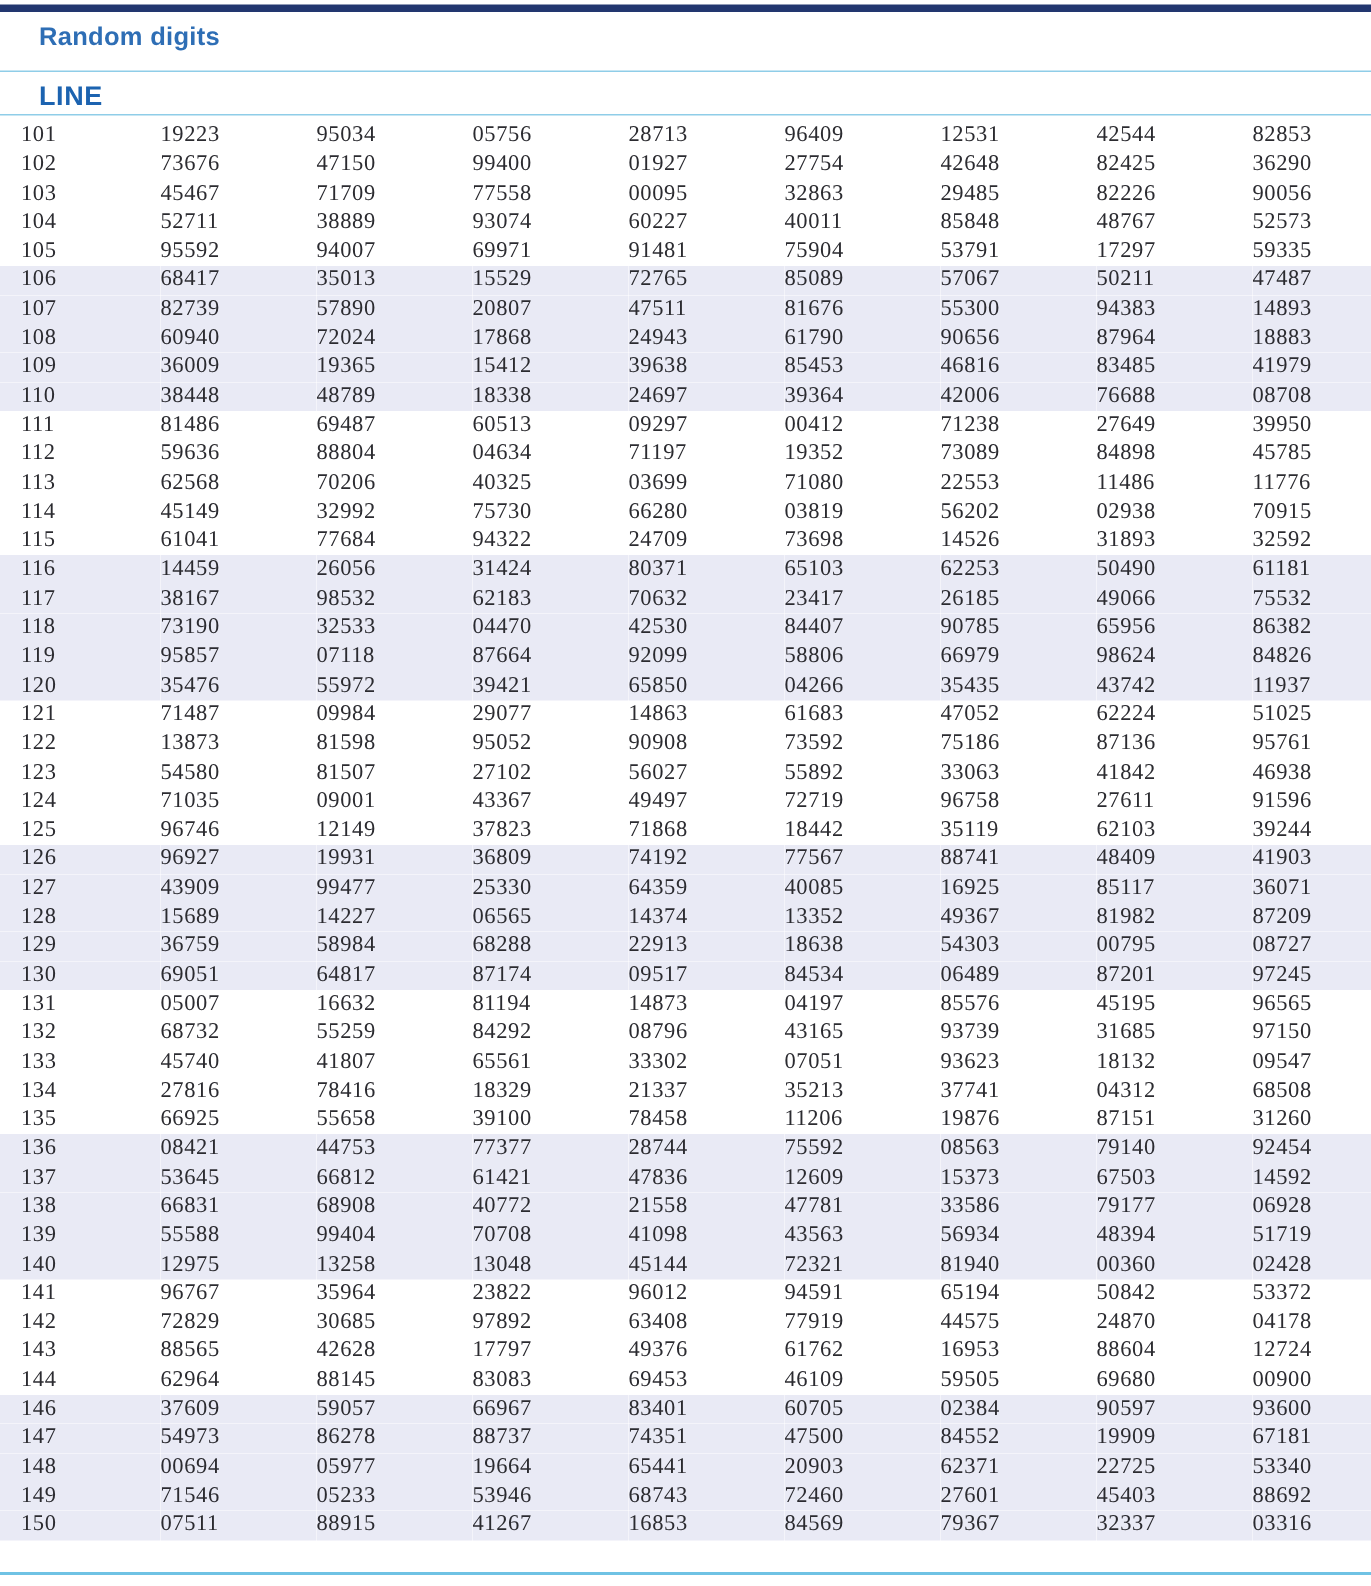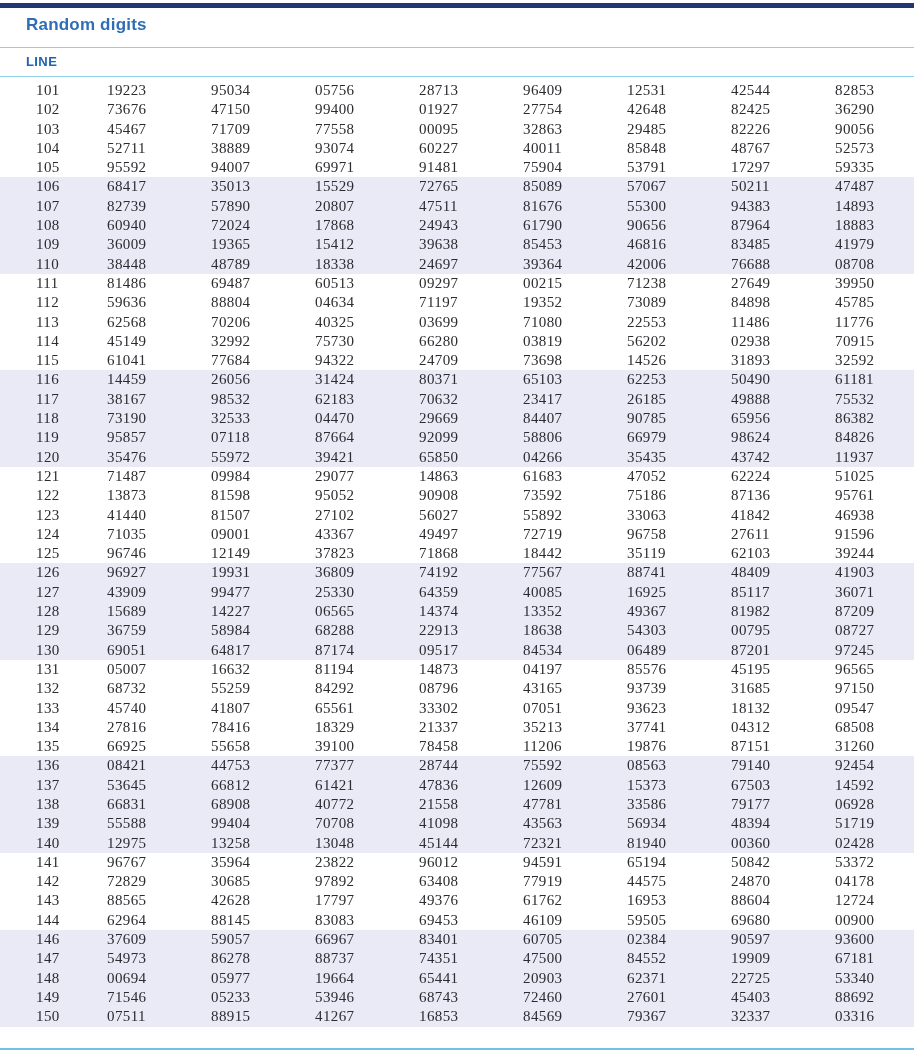--- a/index.html
+++ b/index.html
@@ -34,41 +34,41 @@
   }
   .rule{
     position:absolute;left:0;width:914px;height:1px;
     background:var(--rule,#8fcde8);
   }
   .rule-under-title{top:47px;}
   .rule-under-line{top:76px;}
   .line-header{
     position:absolute;top:54px;left:26px;
     font-family:"Liberation Sans", sans-serif;
-    font-size:13px;font-weight:bold;
+    font-size:18px;font-weight:bold;
     color:var(--line-header-text,#1c63b0);
     letter-spacing:0.4px;
   }
   table.digits{
     position:absolute;top:81px;left:0;
     width:914px;
     border-collapse:collapse;
     table-layout:fixed;
   }
   table.digits td{
     height:19.3px;
     padding:0;
     font-size:15px;
     line-height:19.3px;
     color:var(--digit-text,#2b2b30);
     letter-spacing:0.4px;
     white-space:nowrap;
     overflow:hidden;
   }
-  table.digits td.line{padding-left:36px;}
+  table.digits td.line{padding-left:14px;}
   table.digits tr.shaded{background:var(--row-band,#e9eaf5);}
   .bottom-rule{
     position:absolute;top:1048px;left:0;
     width:914px;height:2px;
     background:var(--bottom-rule,#6fc2e4);
   }
 </style>
 </head>
 <body>
 
@@ -201,21 +201,21 @@
           <td>42006</td>
           <td>76688</td>
           <td>08708</td>
         </tr>
         <tr>
           <td class="line">111</td>
           <td>81486</td>
           <td>69487</td>
           <td>60513</td>
           <td>09297</td>
-          <td>00215</td>
+          <td>00412</td>
           <td>71238</td>
           <td>27649</td>
           <td>39950</td>
         </tr>
         <tr>
           <td class="line">112</td>
           <td>59636</td>
           <td>88804</td>
           <td>04634</td>
           <td>71197</td>
@@ -269,29 +269,29 @@
           <td>61181</td>
         </tr>
         <tr class="shaded">
           <td class="line">117</td>
           <td>38167</td>
           <td>98532</td>
           <td>62183</td>
           <td>70632</td>
           <td>23417</td>
           <td>26185</td>
-          <td>49888</td>
+          <td>49066</td>
           <td>75532</td>
         </tr>
         <tr class="shaded">
           <td class="line">118</td>
           <td>73190</td>
           <td>32533</td>
           <td>04470</td>
-          <td>29669</td>
+          <td>42530</td>
           <td>84407</td>
           <td>90785</td>
           <td>65956</td>
           <td>86382</td>
         </tr>
         <tr class="shaded">
           <td class="line">119</td>
           <td>95857</td>
           <td>07118</td>
           <td>87664</td>
@@ -329,21 +329,21 @@
           <td>81598</td>
           <td>95052</td>
           <td>90908</td>
           <td>73592</td>
           <td>75186</td>
           <td>87136</td>
           <td>95761</td>
         </tr>
         <tr>
           <td class="line">123</td>
-          <td>41440</td>
+          <td>54580</td>
           <td>81507</td>
           <td>27102</td>
           <td>56027</td>
           <td>55892</td>
           <td>33063</td>
           <td>41842</td>
           <td>46938</td>
         </tr>
         <tr>
           <td class="line">124</td>

